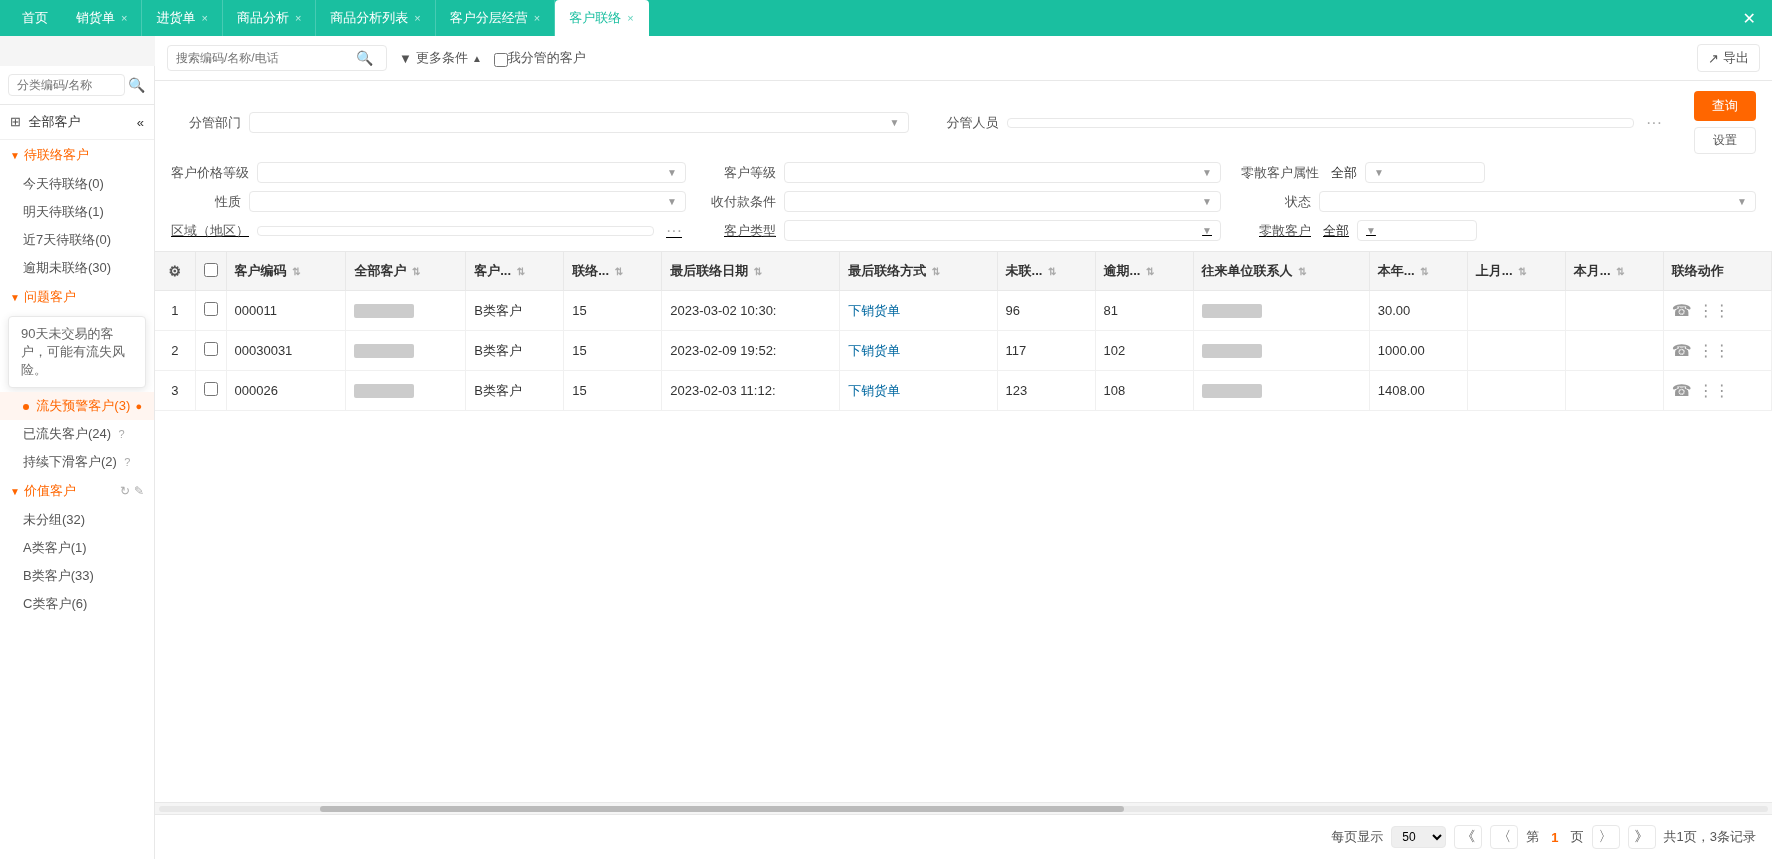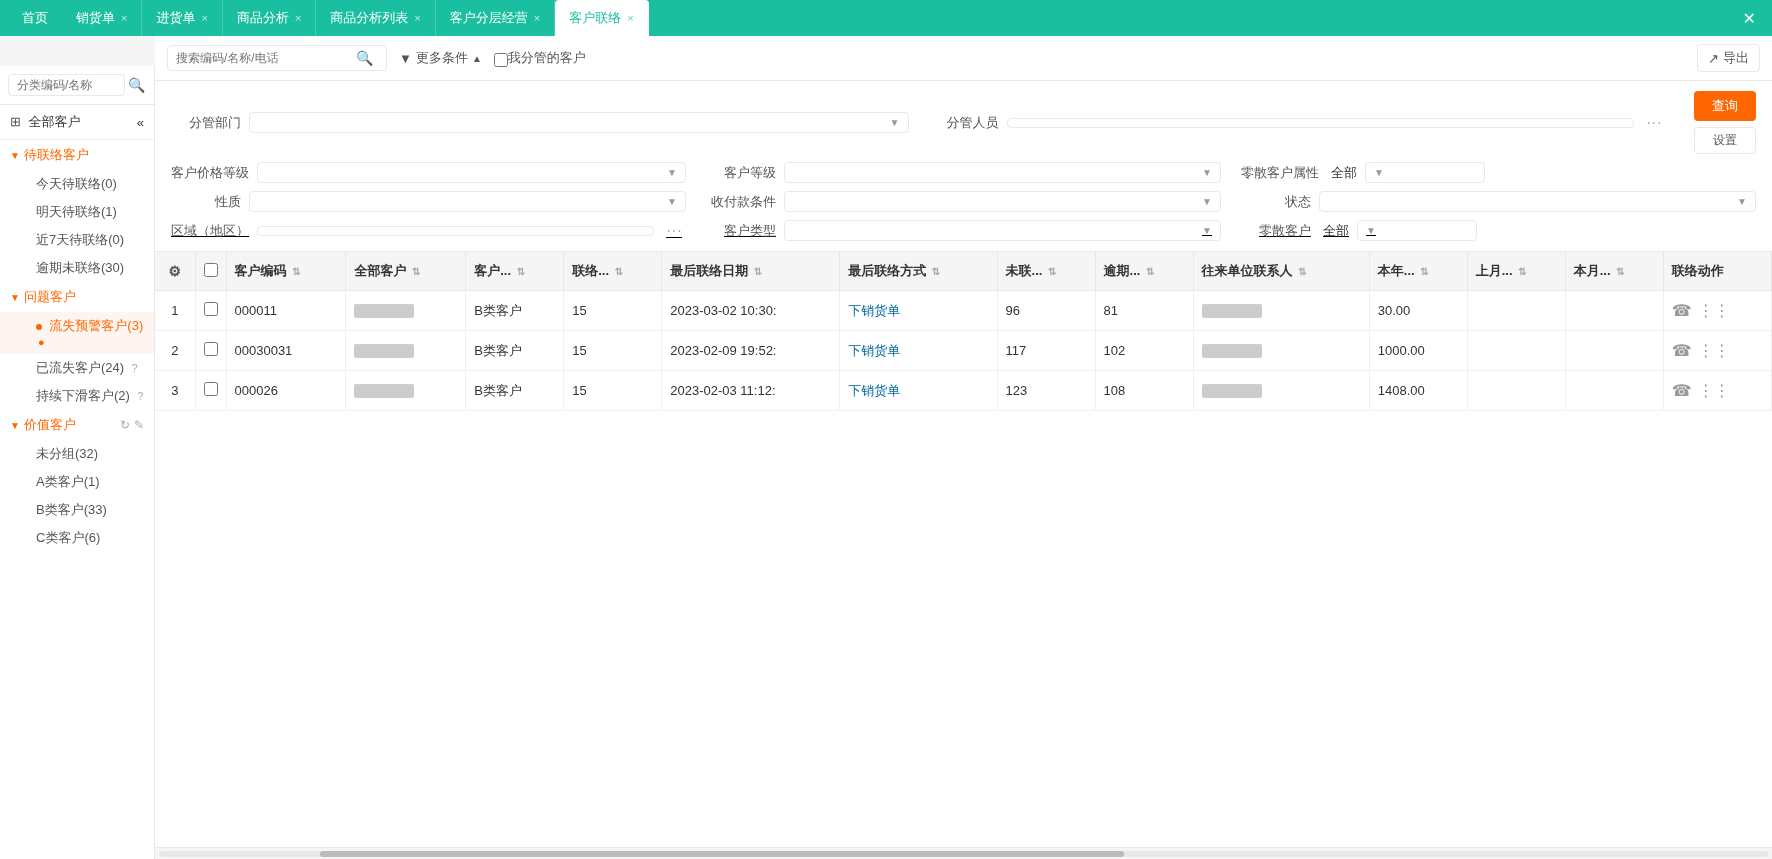--- a/index.html
+++ b/index.html
@@ -106,21 +106,21 @@
       padding: 6px 10px;
       color: #ff6600;
       font-size: 12px;
       cursor: pointer;
     }
     .sidebar-section-title .arrow {
       margin-right: 4px;
       font-size: 10px;
     }
     .sidebar-item {
-      padding: 5px 10px 5px 36px;
+      padding: 5px 10px 5px 23px;
       color: #555;
       font-size: 12px;
       cursor: pointer;
     }
     .sidebar-item.active {
       color: #ff6600;
       background: #fff5f0;
     }
     .sidebar-item.active .dot {
       display: inline-block;
@@ -463,20 +463,23 @@
     <div class="sidebar-item">
       <span>近7天待联络(0)</span>
     </div>
     <div class="sidebar-item">
       <span>逾期未联络(30)</span>
     </div>
 
     <div class="sidebar-section-title">
       <span class="arrow">▼</span>
       <span>问题客户</span>
+    </div>
+    <div class="tooltip-box">
+      <span>90天未交易的客户，可能有流失风险。</span>
     </div>
 
     <div class="sidebar-item active">
       <span class="dot"></span>
       <span>流失预警客户(3)</span>
       <span style="color:#ff6600; font-size:11px; margin-left:2px;">●</span>
     </div>
     <div class="sidebar-item">
       <span>已流失客户(24)</span>
       <span style="color:#aaa;font-size:11px;margin-left:4px;">?</span>
@@ -766,14 +769,30 @@
         </tbody>
       </table>
     </div>
 
     <div class="scrollbar-area">
       <div class="scrollbar-track">
         <div class="scrollbar-thumb"></div>
       </div>
     </div>
 
+    <div class="pagination">
+      <span>每页显示</span>
+      <select class="page-size-select">
+        <option>50</option>
+        <option>100</option>
+        <option>200</option>
+      </select>
+      <button class="page-btn">《</button>
+      <button class="page-btn">〈</button>
+      <span>第</span>
+      <span class="page-num">1</span>
+      <span>页</span>
+      <button class="page-btn">〉</button>
+      <button class="page-btn">》</button>
+      <span>共1页，3条记录</span>
+    </div>
   </div>
 </div>
 
 </body></html>

